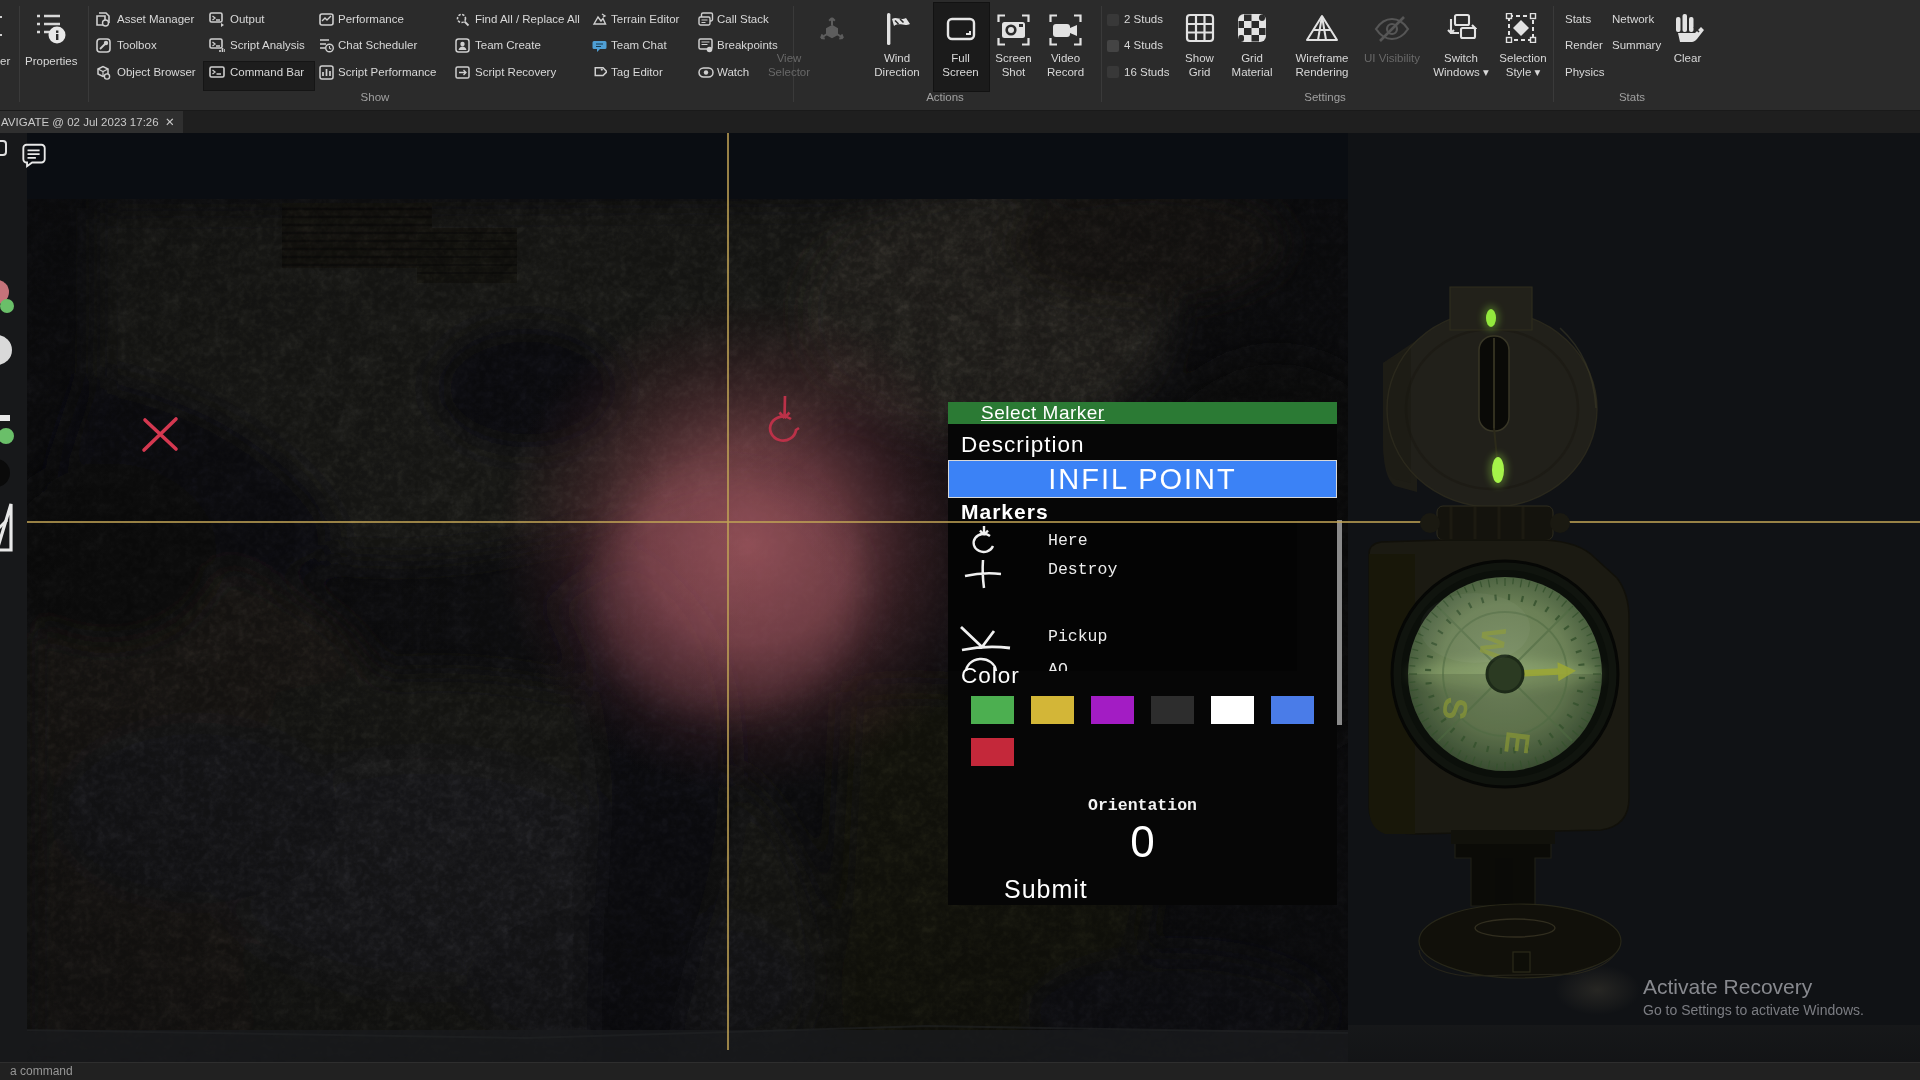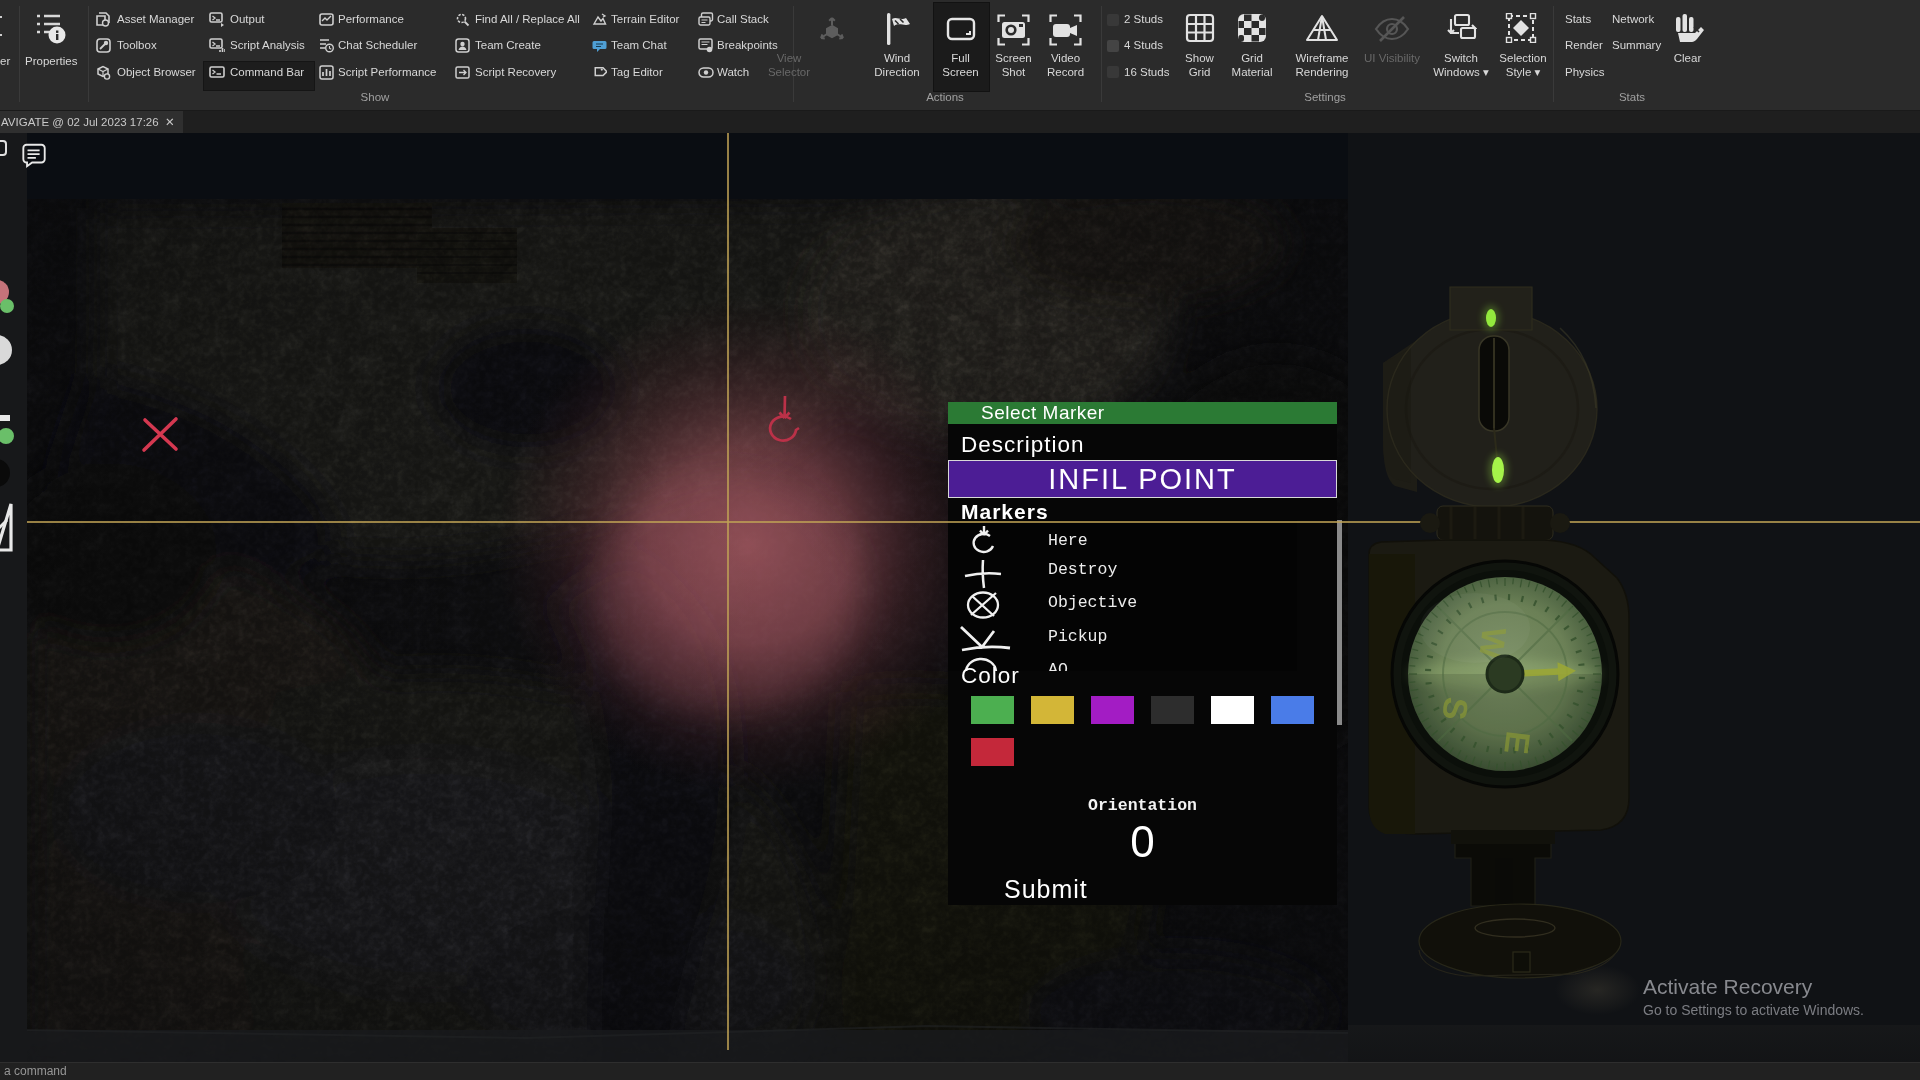--- a/index.html
+++ b/index.html
@@ -14,23 +14,23 @@
 .graytx{color:#686868 !important;}
 
 #tabbar{position:absolute;left:0;top:110px;width:1920px;height:23px;background:#1f1f1f;border-top:1px solid #1a1a1a;}
 #tab1{position:absolute;left:0;top:0px;height:23px;background:#2f2f2f;color:#c9c9c9;font-size:11.5px;line-height:23px;padding:0 8px 0 1px;}
 
 #vp{position:absolute;left:0;top:133px;width:1920px;height:929px;background:#101215;}
 #leftstrip{position:absolute;left:0;top:0;width:27px;height:929px;background:#17181a;overflow:hidden;}
 .xline{position:absolute;background:rgba(191,162,84,0.78);}
 
 #panel{position:absolute;left:948px;top:402px;width:389px;height:503px;background:#060606;}
-#phead{position:absolute;left:0;top:0;width:100%;height:22px;background:#2b7a34;color:#fff;font-size:19px;letter-spacing:0.5px;line-height:22px;}
+#phead{position:absolute;left:0;top:0;width:100%;height:22px;background:#2b7a34;color:#fff;font-size:19px;letter-spacing:0.5px;line-height:22px;text-decoration:underline;}
 #pdesc{position:absolute;left:13px;top:30px;color:#fff;font-size:22.5px;letter-spacing:1px;}
-#pinput{position:absolute;left:0px;top:58px;width:387px;height:36px;border:1px solid #d8d8d8;background:#4c1d95;color:#fff;text-align:center;font-size:29px;line-height:36px;letter-spacing:2px;}
+#pinput{position:absolute;left:0px;top:58px;width:387px;height:36px;border:1px solid #d8d8d8;background:#3b82f6;color:#fff;text-align:center;font-size:29px;line-height:36px;letter-spacing:2px;}
 #pmark{position:absolute;left:13px;top:98px;color:#fff;font-size:21px;letter-spacing:1px;font-weight:bold;}
 #plist{position:absolute;left:0px;top:118px;width:349px;height:151px;overflow:hidden;background:#040404;}
 .mrow{position:absolute;left:0;width:100%;height:33px;color:#ececec;font-family:"Liberation Mono",monospace;font-size:16.5px;}
 .mrow span{position:absolute;left:100px;top:5px;}
 #pcolor{position:absolute;left:13px;top:261px;color:#fff;font-size:22.5px;letter-spacing:1px;}
 .sw{position:absolute;width:43px;height:28px;}
 #porient{position:absolute;left:0;top:394px;width:100%;text-align:center;color:#f2f2f2;font-family:"Liberation Mono",monospace;font-weight:bold;font-size:16.5px;}
 #pzero{position:absolute;left:0;top:415px;width:100%;text-align:center;color:#fff;font-family:"Liberation Sans",sans-serif;font-size:44px;}
 #psubmit{position:absolute;left:56px;top:473px;color:#fff;font-size:25px;letter-spacing:1px;}
 #pscroll{position:absolute;left:389px;top:118px;width:5px;height:205px;background:#8a8a8a;}
@@ -427,27 +427,20 @@
             <path d="M28 10 A10 9 0 1 0 31 20" stroke="#f0f0f0" stroke-width="2.4" fill="none"></path>
             <path d="M22 -1 L22 9 M22 9 l-4 -4.5 M22 9 l4 -4.5" stroke="#f0f0f0" stroke-width="2.4" fill="none"></path>
           </svg>
           <span>Here</span>
         </div>
     <div class="mrow" style="top:35px">
           <svg width="46" height="36" viewBox="0 0 46 36" style="position:absolute;left:12px;top:0">
             <path d="M5 21 Q23 17 41 19 M23 5 Q22 18 24 33" stroke="#f0f0f0" stroke-width="2.5" fill="none"></path>
           </svg>
           <span>Destroy</span>
-        </div>
-    <div class="mrow" style="top:68px">
-          <svg width="44" height="34" viewBox="0 0 44 34" style="position:absolute;left:14px;top:0">
-            <ellipse cx="21" cy="17" rx="15" ry="12.5" stroke="#f0f0f0" stroke-width="2.3" fill="none"></ellipse>
-            <path d="M9 27 L34 5 M10 8 L32 28" stroke="#f0f0f0" stroke-width="2.3" fill="none"></path>
-          </svg>
-          <span>Objective</span>
         </div>
     <div class="mrow" style="top:102px">
           <svg width="60" height="34" viewBox="0 0 60 34" style="position:absolute;left:8px;top:0">
             <path d="M5 5 L26 25 L38 9 M6 28 Q30 23 54 26" stroke="#f0f0f0" stroke-width="2.8" fill="none"></path>
           </svg>
           <span>Pickup</span>
         </div>
     <div class="mrow" style="top:135px">
           <svg width="44" height="20" viewBox="0 0 44 20" style="position:absolute;left:12px;top:0">
             <path d="M6 18 A15 13 0 0 1 36 16" stroke="#f0f0f0" stroke-width="2.4" fill="none"></path>
@@ -664,15 +657,15 @@
   <ellipse cx="160" cy="650" rx="40" ry="9" fill="none" stroke="#3e3b28" stroke-width="1.4" opacity="0.7"></ellipse>
   <path d="M64 672 Q66 692 110 698 L220 696 Q250 690 260 676" fill="none" stroke="#26241a" stroke-width="1.2"></path>
   <rect x="158" y="674" width="17" height="20" fill="#0e0e08" stroke="#2c2a1a" stroke-width="1.2"></rect>
 </svg>
 
 <div class="abs" style="left:1555px;top:965px;width:85px;height:50px;background:radial-gradient(closest-side,rgba(120,110,85,0.22),rgba(0,0,0,0));"></div>
 <div class="abs" style="left:1348px;top:1025px;width:572px;height:37px;background:linear-gradient(rgba(40,40,38,0.25),rgba(25,25,24,0.3));"></div>
 <div id="actw">Activate Recovery</div>
 <div id="actw2">Go to Settings to activate Windows.</div>
 
-<div id="cmdbar"><span style="margin-left:4px">a command</span></div>
+<div id="cmdbar"><span style="margin-left:10px">a command</span></div>
 
 </div>
 
 </body></html>

